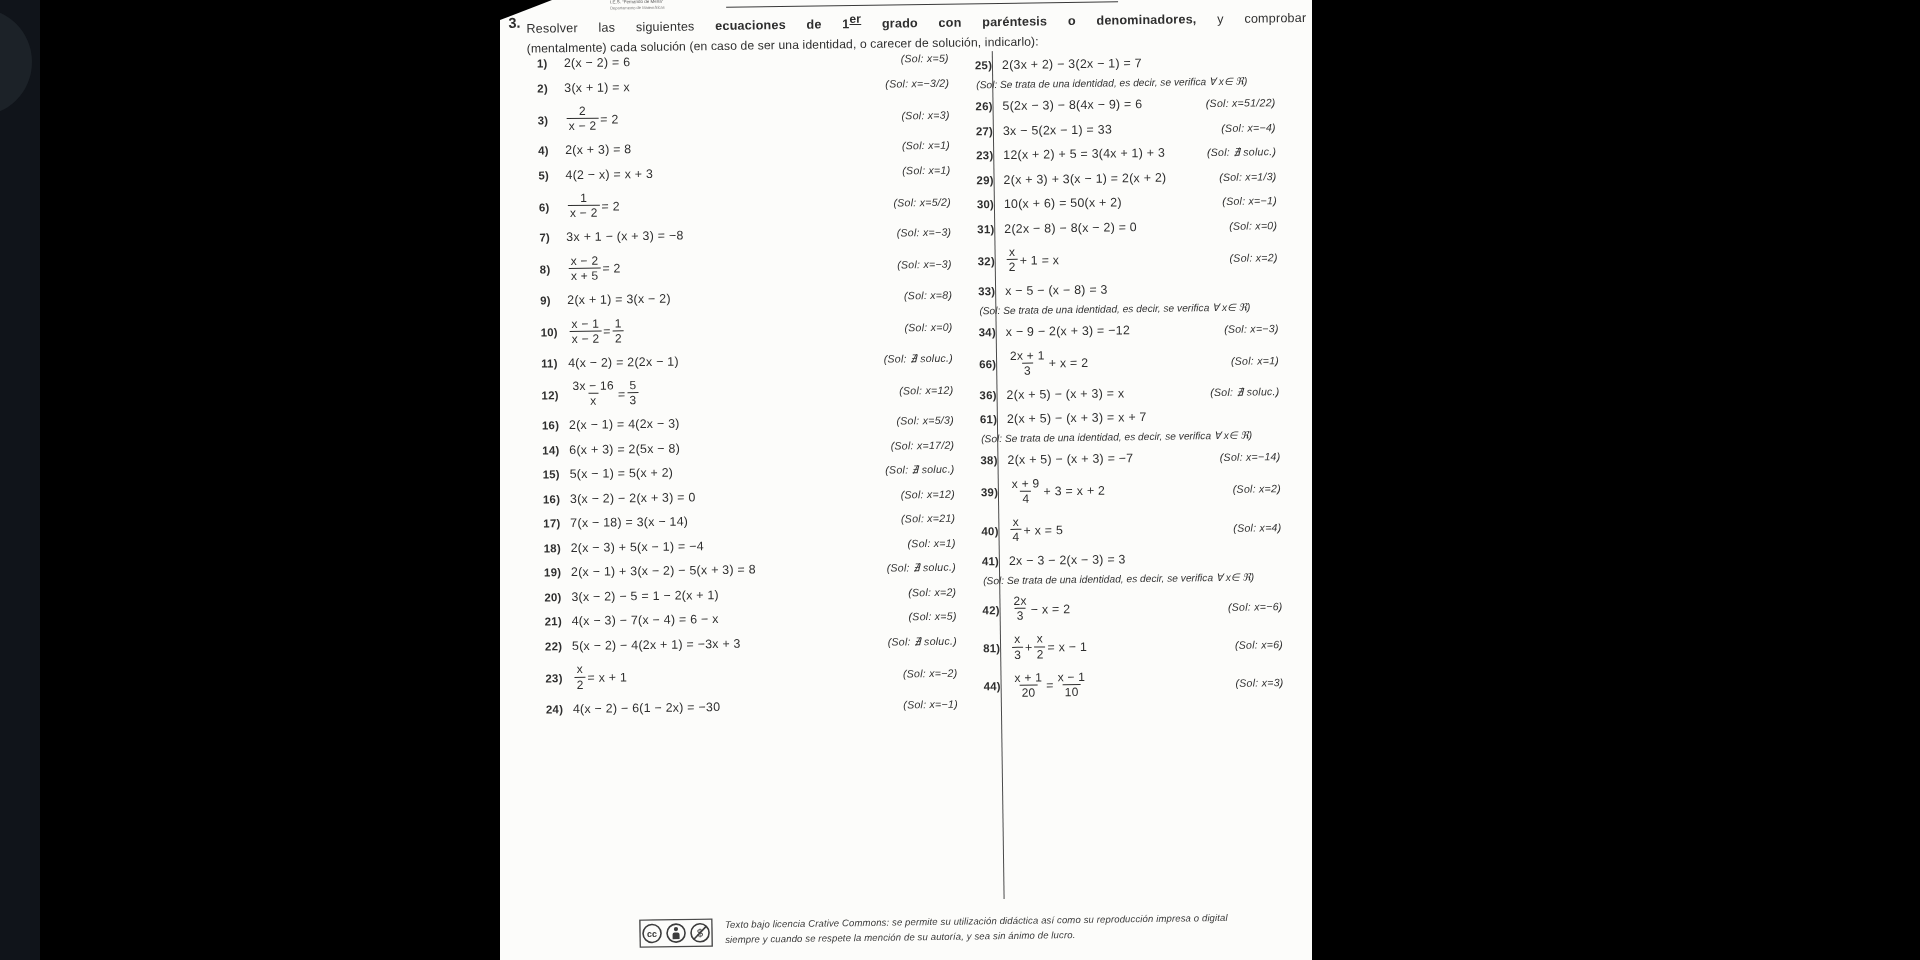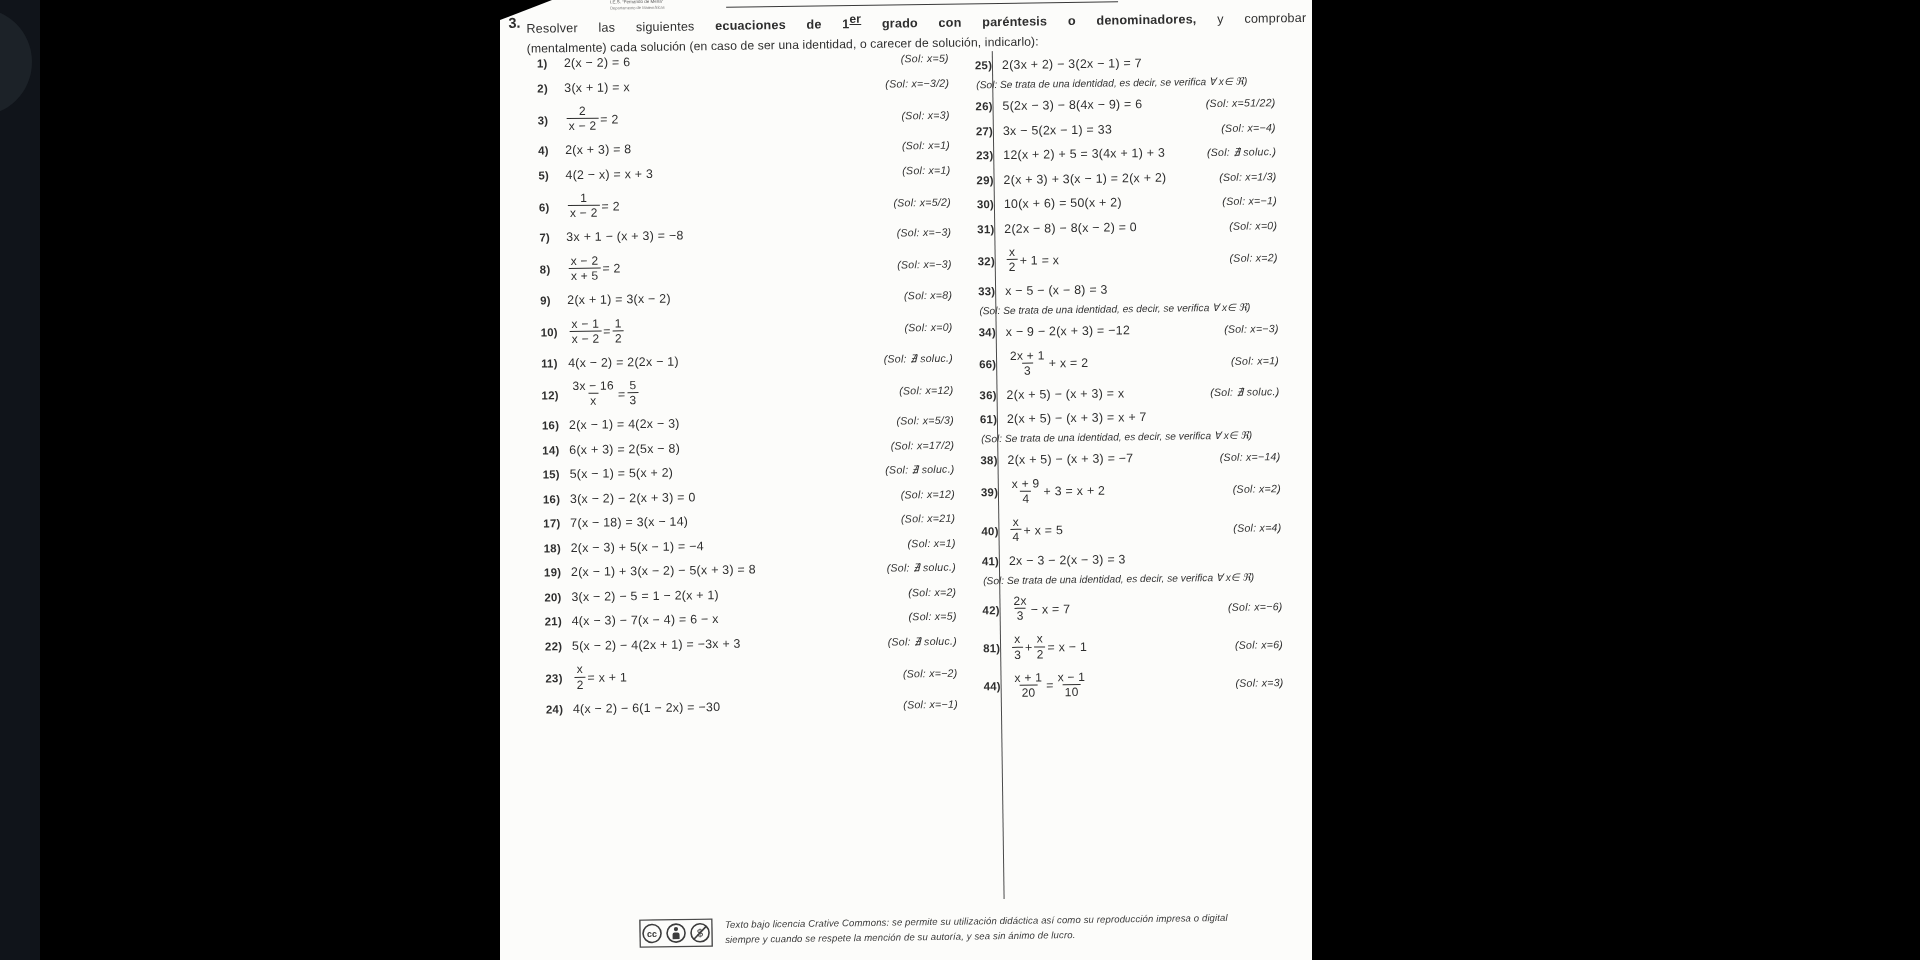--- a/index.html
+++ b/index.html
@@ -422,21 +422,21 @@
             <span class="item-sol"></span>
           </div>
           <div class="identity-note">(Sol: Se trata de una identidad, es decir, se verifica ∀ x∈ ℜ)</div>
           <div class="item-row tall">
             <span class="item-num">42)</span>
             <span class="item-eq">
               <span class="frac">
                 <span class="ftop">2x</span>
                 <span class="fbot">3</span>
               </span>
-              <span> − x = 7</span>
+              <span> − x = 2</span>
             </span>
             <span class="item-sol">(Sol: x=−6)</span>
           </div>
           <div class="item-row tall">
             <span class="item-num">81)</span>
             <span class="item-eq">
               <span class="frac">
                 <span class="ftop">x</span>
                 <span class="fbot">3</span>
               </span>

